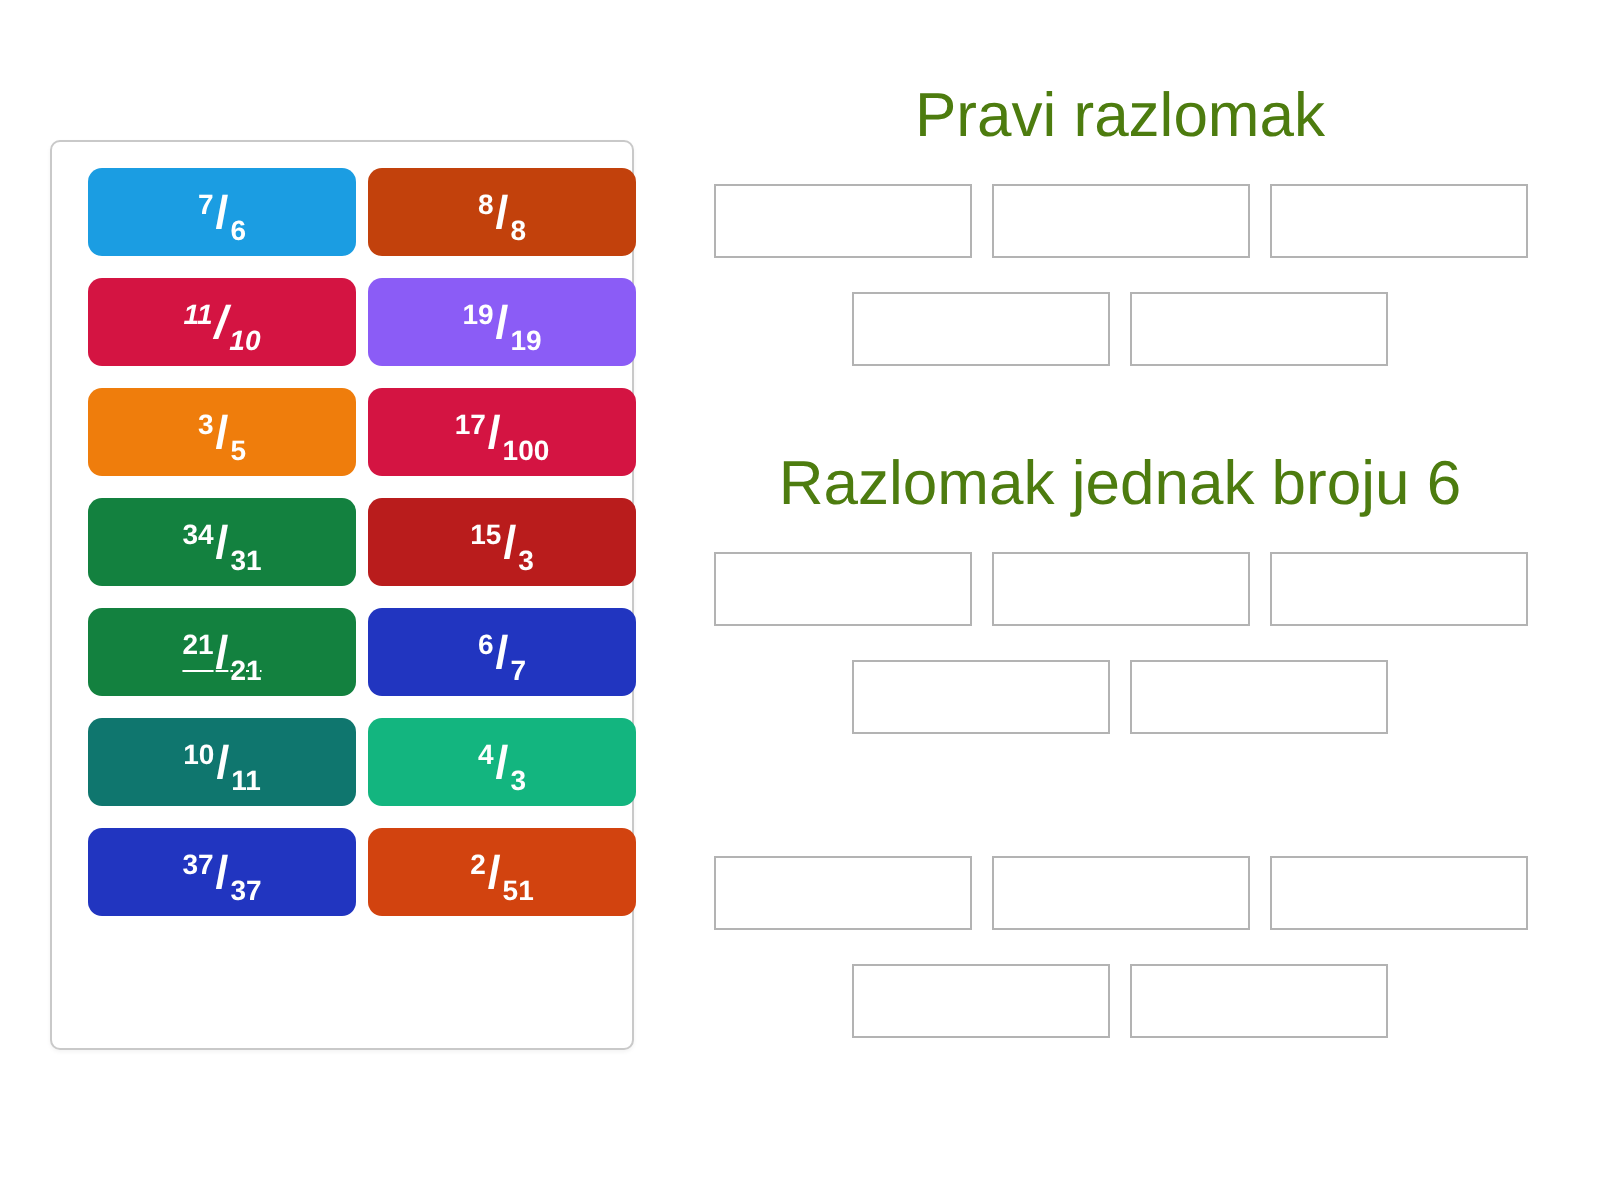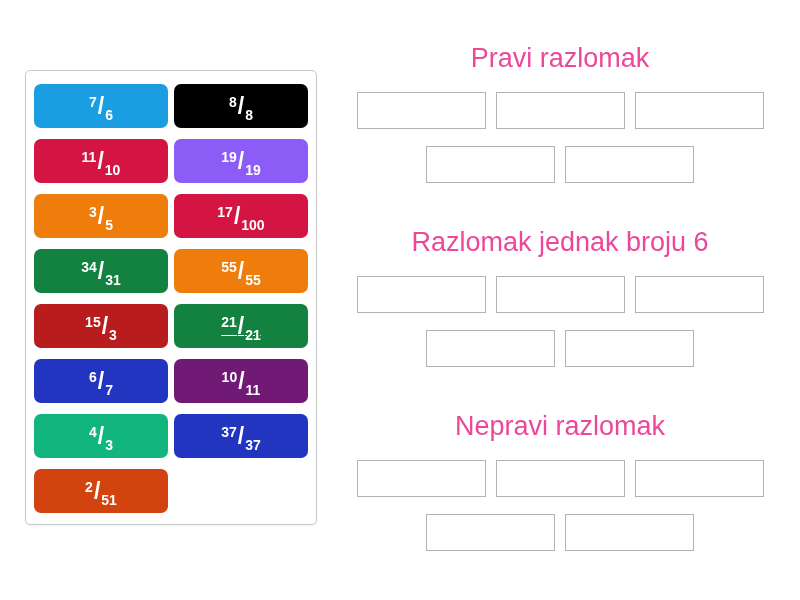--- a/index.html
+++ b/index.html
@@ -12,21 +12,21 @@
   }
 
   
   .panel {
     position: absolute; left: 25px; top: 70px;
     width: 292px; height: 455px;
     background: #ffffff;
     border: 1px solid #c9c9c9;
     border-radius: 5px;
     box-sizing: border-box;
-    padding: 13px 8px;
+    padding: 13px 18px;
     display: grid;
     grid-template-columns: 134px 134px;
     grid-auto-rows: 44px;
     column-gap: 6px;
     row-gap: 11px;
     align-content: start;
     box-shadow: 0 1px 2px rgba(0,0,0,0.05);
   }
   .tile {
     border-radius: 7px;
@@ -43,22 +43,22 @@
   .groups { position: absolute; left: 330px; top: 0; width: 460px; height: 600px; }
   .group {
     position: absolute; left: 0; width: 460px;
     display: flex; flex-direction: column; align-items: center;
   }
   .group-1 { top: 42px; }
   .group-2 { top: 226px; }
   .group-3 { top: 410px; }
   .group-title {
     margin: 0;
-    font-size: 27px; font-weight: 400;
-    color: #ec4899;
+    font-size: 31px; font-weight: 400;
+    color: #4d7c0f;
     text-align: center;
     line-height: 32px;
   }
   .slot-rows {
     display: flex; flex-direction: column; gap: 17px;
     margin-top: 18px; align-items: center;
   }
   .slot-row { display: flex; gap: 10px; justify-content: center; }
   .slot {
     width: 129px; height: 37px;
@@ -68,51 +68,48 @@
   }
 </style>
 </head>
 <body>
 
 <div class="panel">
 
   <div class="tile" style="background: rgb(27, 157, 226);">
     <span class="frac"><span class="num">7</span><span class="slash">/</span><span class="den">6</span></span>
   </div>
-  <div class="tile" style="background: #000000; text-align: right;">
+  <div class="tile" style="background: #c2410c; text-align: right;">
     <span class="frac"><span class="num">8</span><span class="slash">/</span><span class="den">8</span></span>
   </div>
-  <div class="tile" style="background: rgb(212, 20, 66);">
+  <div class="tile" style="background: rgb(212, 20, 66); font-style: italic;">
     <span class="frac"><span class="num">11</span><span class="slash">/</span><span class="den">10</span></span>
   </div>
   <div class="tile" style="background: #8b5cf6;">
     <span class="frac"><span class="num">19</span><span class="slash">/</span><span class="den">19</span></span>
   </div>
   <div class="tile" style="background: rgb(239, 125, 12);">
     <span class="frac"><span class="num">3</span><span class="slash">/</span><span class="den">5</span></span>
   </div>
   <div class="tile" style="background: rgb(212, 20, 66); text-align: center;">
     <span class="frac"><span class="num">17</span><span class="slash">/</span><span class="den">100</span></span>
   </div>
   <div class="tile" style="background: rgb(19, 129, 63);">
     <span class="frac"><span class="num">34</span><span class="slash">/</span><span class="den">31</span></span>
   </div>
-  <div class="tile" style="background: rgb(239, 125, 12);">
-    <span class="frac"><span class="num">55</span><span class="slash">/</span><span class="den">55</span></span>
-  </div>
   <div class="tile" style="background: #b91c1c;">
     <span class="frac"><span class="num">15</span><span class="slash">/</span><span class="den">3</span></span>
   </div>
   <div class="tile" style="background: rgb(19, 129, 63); text-decoration: underline;">
     <span class="frac"><span class="num">21</span><span class="slash">/</span><span class="den">21</span></span>
   </div>
   <div class="tile" style="background: rgb(33, 53, 192);">
     <span class="frac"><span class="num">6</span><span class="slash">/</span><span class="den">7</span></span>
   </div>
-  <div class="tile" style="background: #701a75;">
+  <div class="tile" style="background: #0f766e;">
     <span class="frac"><span class="num">10</span><span class="slash">/</span><span class="den">11</span></span>
   </div>
   <div class="tile" style="background: rgb(19, 181, 127);">
     <span class="frac"><span class="num">4</span><span class="slash">/</span><span class="den">3</span></span>
   </div>
   <div class="tile" style="background: rgb(33, 53, 192);">
     <span class="frac"><span class="num">37</span><span class="slash">/</span><span class="den">37</span></span>
   </div>
   <div class="tile" style="background: rgb(210, 67, 15);">
     <span class="frac"><span class="num">2</span><span class="slash">/</span><span class="den">51</span></span>
@@ -146,21 +143,20 @@
         <div class="slot"></div>
       </div>
       <div class="slot-row">
         <div class="slot"></div>
         <div class="slot"></div>
       </div>
     </div>
   </section>
 
   <section class="group group-3">
-    <h2 class="group-title">Nepravi razlomak</h2>
     <div class="slot-rows">
       <div class="slot-row">
         <div class="slot"></div>
         <div class="slot"></div>
         <div class="slot"></div>
       </div>
       <div class="slot-row">
         <div class="slot"></div>
         <div class="slot"></div>
       </div>

